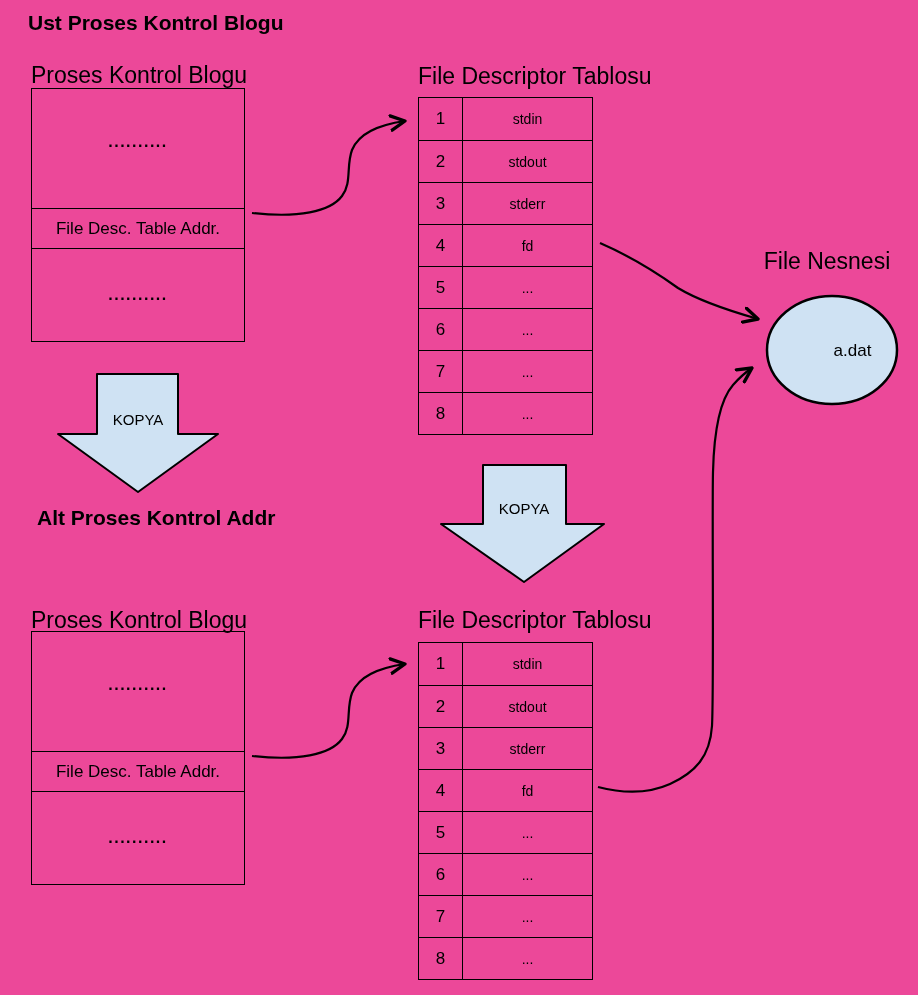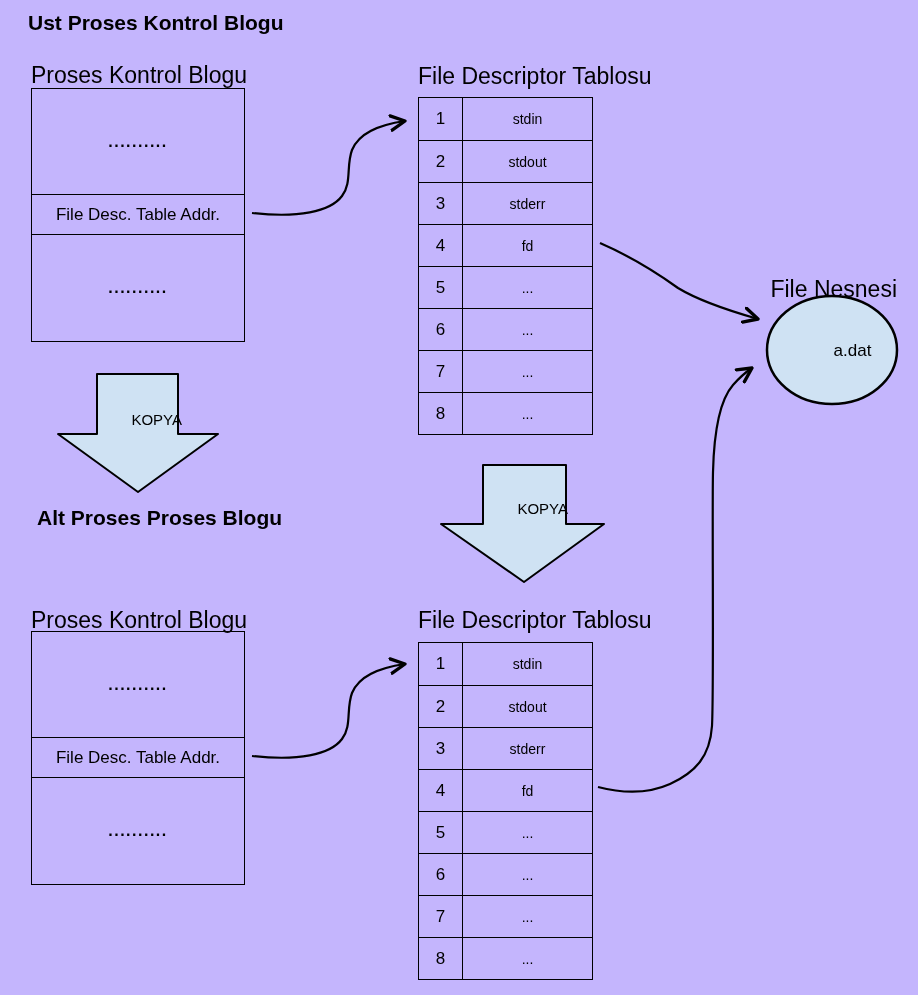--- a/index.html
+++ b/index.html
@@ -4,21 +4,21 @@
 <style>
   html, body {
     margin: 0;
     padding: 0;
     background: #ffffff;
   }
   .canvas {
     position: relative;
     width: 918px;
     height: 995px;
-    background: #c4b5fd;
+    background: #ec4899;
     font-family: "Liberation Sans", sans-serif;
     color: #000000;
     overflow: hidden;
   }
   svg.overlay {
     position: absolute;
     left: 0; top: 0;
     width: 918px; height: 995px;
   }
   .section-title {
@@ -50,20 +50,21 @@
     align-items: center;
     justify-content: center;
     font-size: 17px;
     white-space: nowrap;
   }
   .pcb-row.r-top { height: 105px; }
   .pcb-row.r-mid {
     height: 41px;
     border-top: 1.5px solid #000;
     border-bottom: 1.5px solid #000;
+    margin-top: 14px;
   }
   .pcb-row.r-bot { flex: 1; }
   .pcb-row.dots {
     font-size: 16px;
     font-weight: bold;
     letter-spacing: 1.5px;
   }
   
   .fd-table {
     position: absolute;
@@ -94,21 +95,21 @@
     flex: 1;
     display: flex;
     align-items: center;
     justify-content: center;
     font-size: 14px;
   }
   .kopya-label {
     position: absolute;
     width: 88px;
     font-size: 15px;
-    text-align: right;
+    text-align: center;
     white-space: nowrap;
   }
   .obj-name {
     position: absolute;
     font-size: 17px;
     text-align: center;
     white-space: nowrap;
   }
 </style>
 </head>
@@ -132,21 +133,21 @@
     <path d="M 252 213 C 298 218, 330 212, 342 196 C 352 183, 346 166, 352 150 C 359 133, 378 125, 405 121" fill="none" stroke="#000000" stroke-width="2.2" marker-end="url(#ah)"></path>
 
     <path d="M 600 243 C 632 257, 660 275, 678 288 C 696 299, 730 311, 758 319" fill="none" stroke="#000000" stroke-width="2.2" marker-end="url(#ah)"></path>
 
     <path d="M 252 756 C 298 761, 330 755, 342 739 C 352 726, 346 709, 352 693 C 359 676, 378 668, 405 664" fill="none" stroke="#000000" stroke-width="2.2" marker-end="url(#ah)"></path>
 
     <path d="M 598 787 C 625 794, 650 793, 670 784 C 696 772, 710 756, 712 726 C 714 688, 712 510, 713 472 C 714 432, 719 401, 733 385 C 740 377, 746 372, 752 368" fill="none" stroke="#000000" stroke-width="2.2" marker-end="url(#ah)"></path>
   </svg>
 
   <div class="section-title" style="left:28px; top:11px;">Ust Proses Kontrol Blogu</div>
-  <div class="section-title" style="left:37px; top:506px;">Alt Proses Proses Blogu</div>
+  <div class="section-title" style="left:37px; top:506px;">Alt Proses Kontrol Addr</div>
 
   <div class="shape-label" style="left:31px; top:62px; width:214px;">Proses Kontrol Blogu</div>
   <div class="pcb-box" style="left:31px; top:88px;">
     <div class="pcb-row r-top dots">..........</div>
     <div class="pcb-row r-mid">File Desc. Table Addr.</div>
     <div class="pcb-row r-bot dots">..........</div>
   </div>
 
   <div class="shape-label" style="left:418px; top:63px; width:175px;">File Descriptor Tablosu</div>
   <div class="fd-table" style="left:418px; top:97px;">
@@ -180,21 +181,21 @@
     </div>
     <div class="fd-row">
       <div class="fd-num">8</div>
       <div class="fd-val">...</div>
     </div>
   </div>
 
   <div class="kopya-label" style="left:94px; top:411px;">KOPYA</div>
   <div class="kopya-label" style="left:480px; top:500px;">KOPYA</div>
 
-  <div class="shape-label" style="left:757px; top:276px; width:140px;text-align:right;">File Nesnesi</div>
+  <div class="shape-label" style="left:757px; top:248px; width:140px;">File Nesnesi</div>
   <div class="obj-name" style="left:767px; top:341px; width:141px;padding-left:15px;">a.dat</div>
 
   <div class="shape-label" style="left:31px; top:607px; width:214px;">Proses Kontrol Blogu</div>
   <div class="pcb-box" style="left:31px; top:631px;">
     <div class="pcb-row r-top dots">..........</div>
     <div class="pcb-row r-mid">File Desc. Table Addr.</div>
     <div class="pcb-row r-bot dots">..........</div>
   </div>
 
   <div class="shape-label" style="left:418px; top:607px; width:175px;">File Descriptor Tablosu</div>

